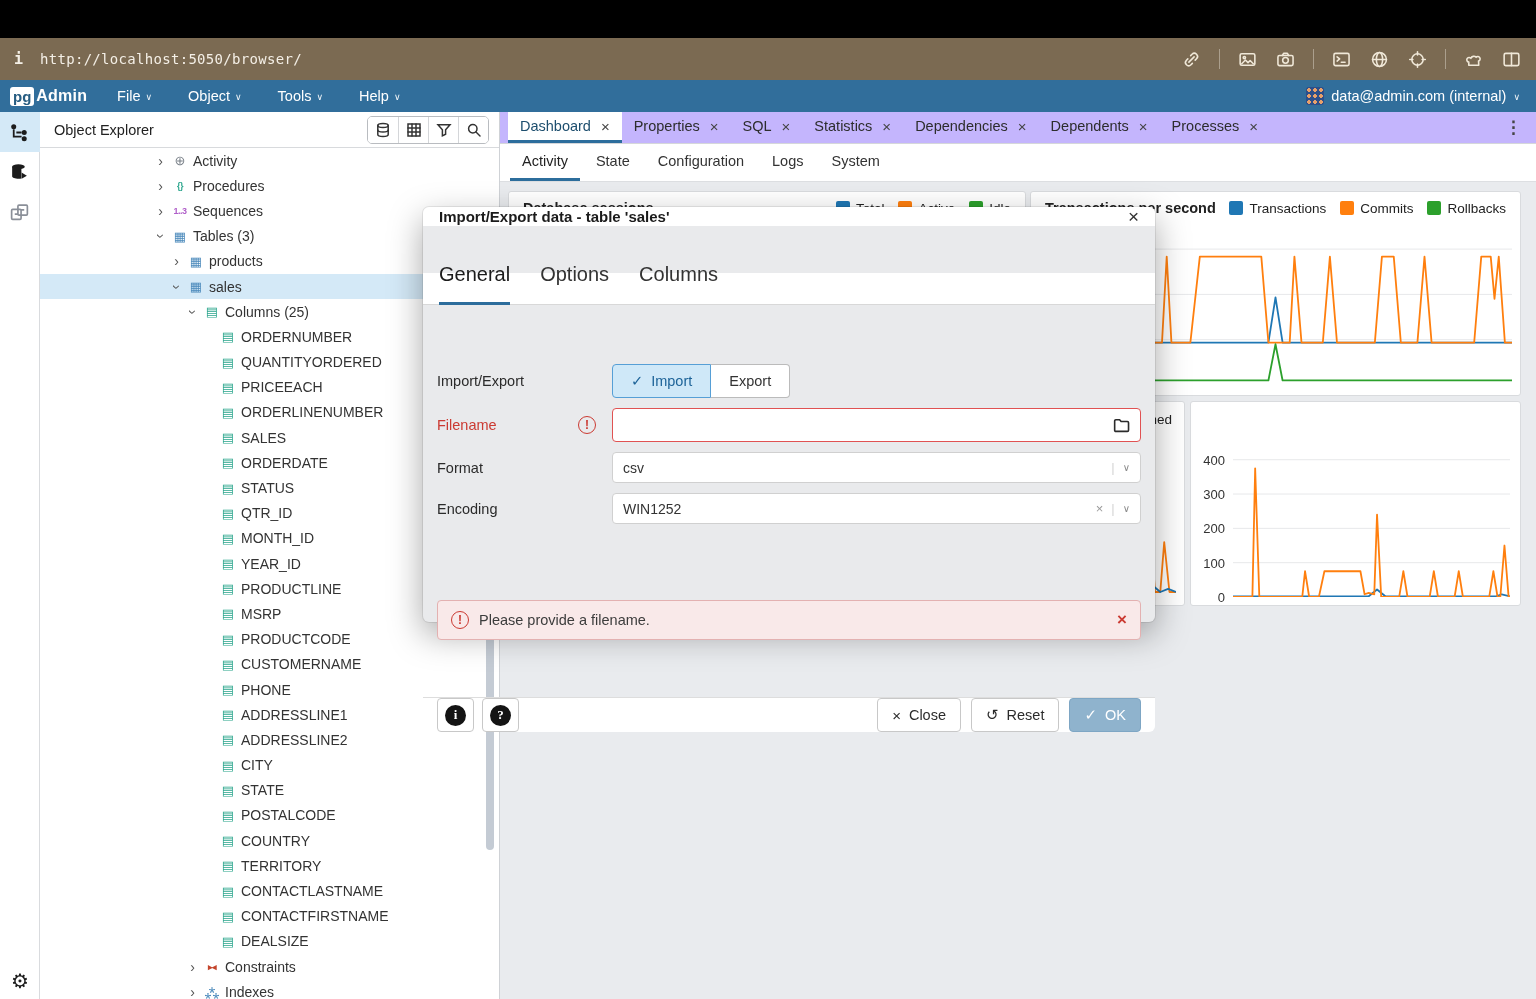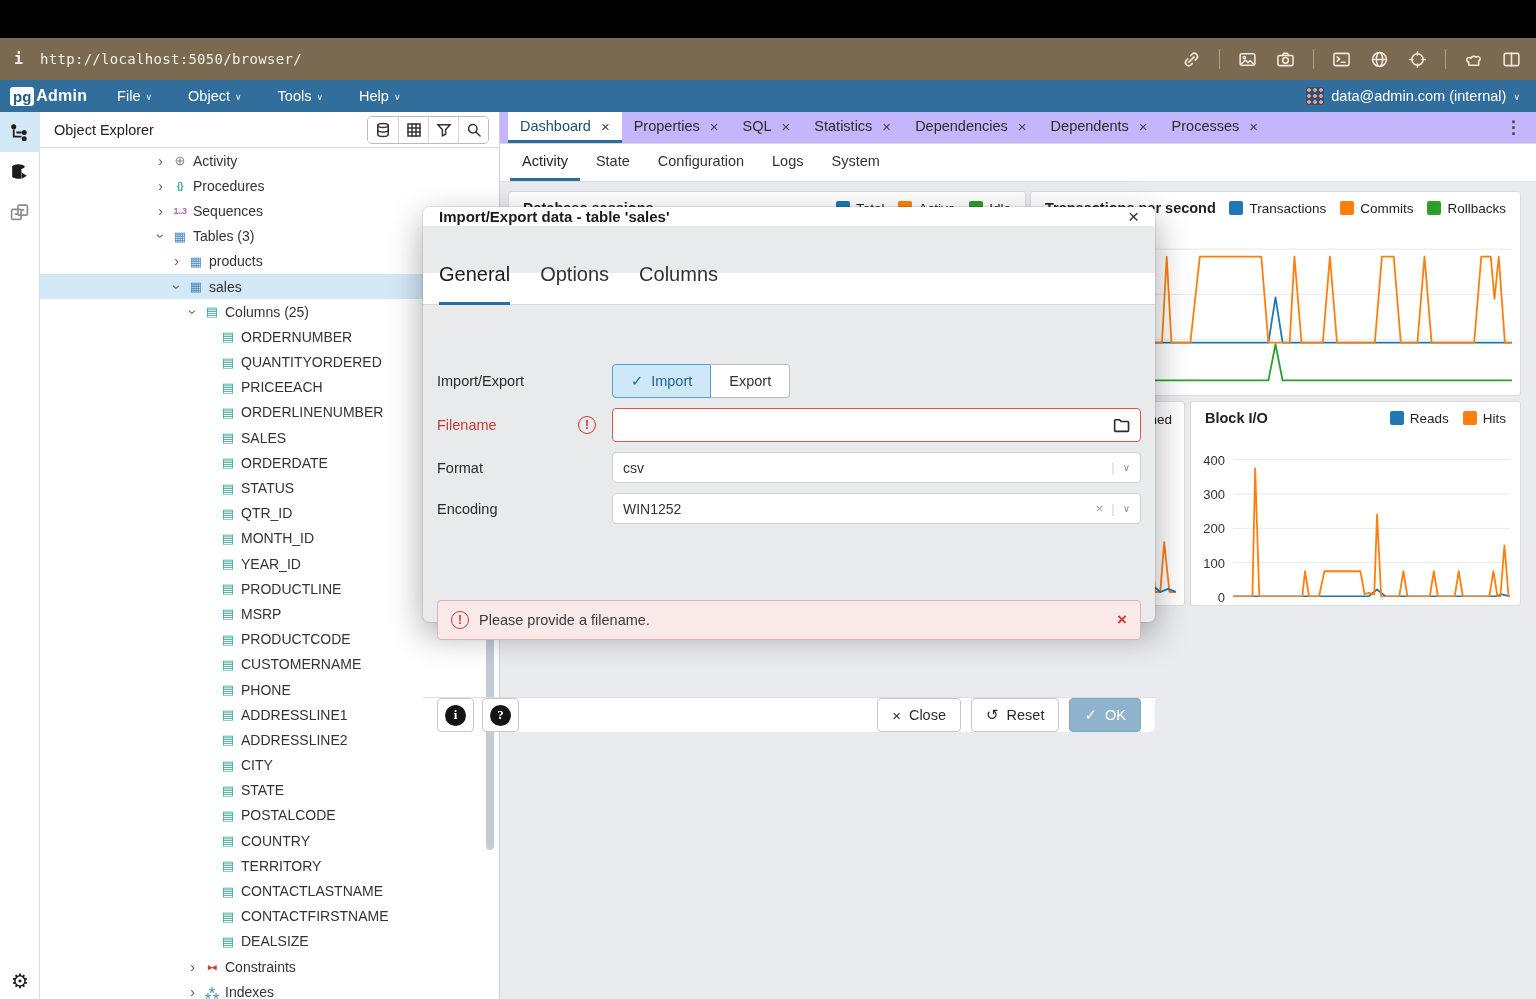--- a/index.html
+++ b/index.html
@@ -543,33 +543,20 @@
           <span class="frag">ned</span>
           <div class="chart">
               <svg viewBox="0 0 100 100" preserveAspectRatio="none">
                 <polyline points="0,98 84,98 86,51 90,51 92,98 94,98 95.5,65 97.5,98 100,98" fill="none" stroke="#ff7f0e" stroke-width="1.8" stroke-linejoin="round" vector-effect="non-scaling-stroke"></polyline>
                 <polyline points="0,99 88,99 92,95 94,98 97,96 100,98" fill="none" stroke="#1f77b4" stroke-width="1.8" stroke-linejoin="round" vector-effect="non-scaling-stroke"></polyline>
               </svg>
             </div>
         </div>
 
         <div class="panel" style="left:690px; top:219px; width:331px; height:205px;">
-          <div class="phead">
-            <span class="ptitle">Block I/O</span>
-            <div class="plegend">
-                <span class="litem">
-                  <span class="lsw" style="background: rgb(31, 119, 180);"></span>
-                  <span>Reads</span>
-                </span>
-                <span class="litem">
-                  <span class="lsw" style="background: rgb(255, 127, 14);"></span>
-                  <span>Hits</span>
-                </span>
-              </div>
-          </div>
           <div class="bio-body">
             <div class="yticks">
                 <span style="top: 9.09091%;">400</span>
                 <span style="top: 31.8182%;">300</span>
                 <span style="top: 54.5455%; text-align: right;">200</span>
                 <span style="top: 77.2727%;">100</span>
                 <span style="top: 100%;">0</span>
               </div>
             <div class="bio-chart">
                 <svg viewBox="0 0 100 100" preserveAspectRatio="none">

